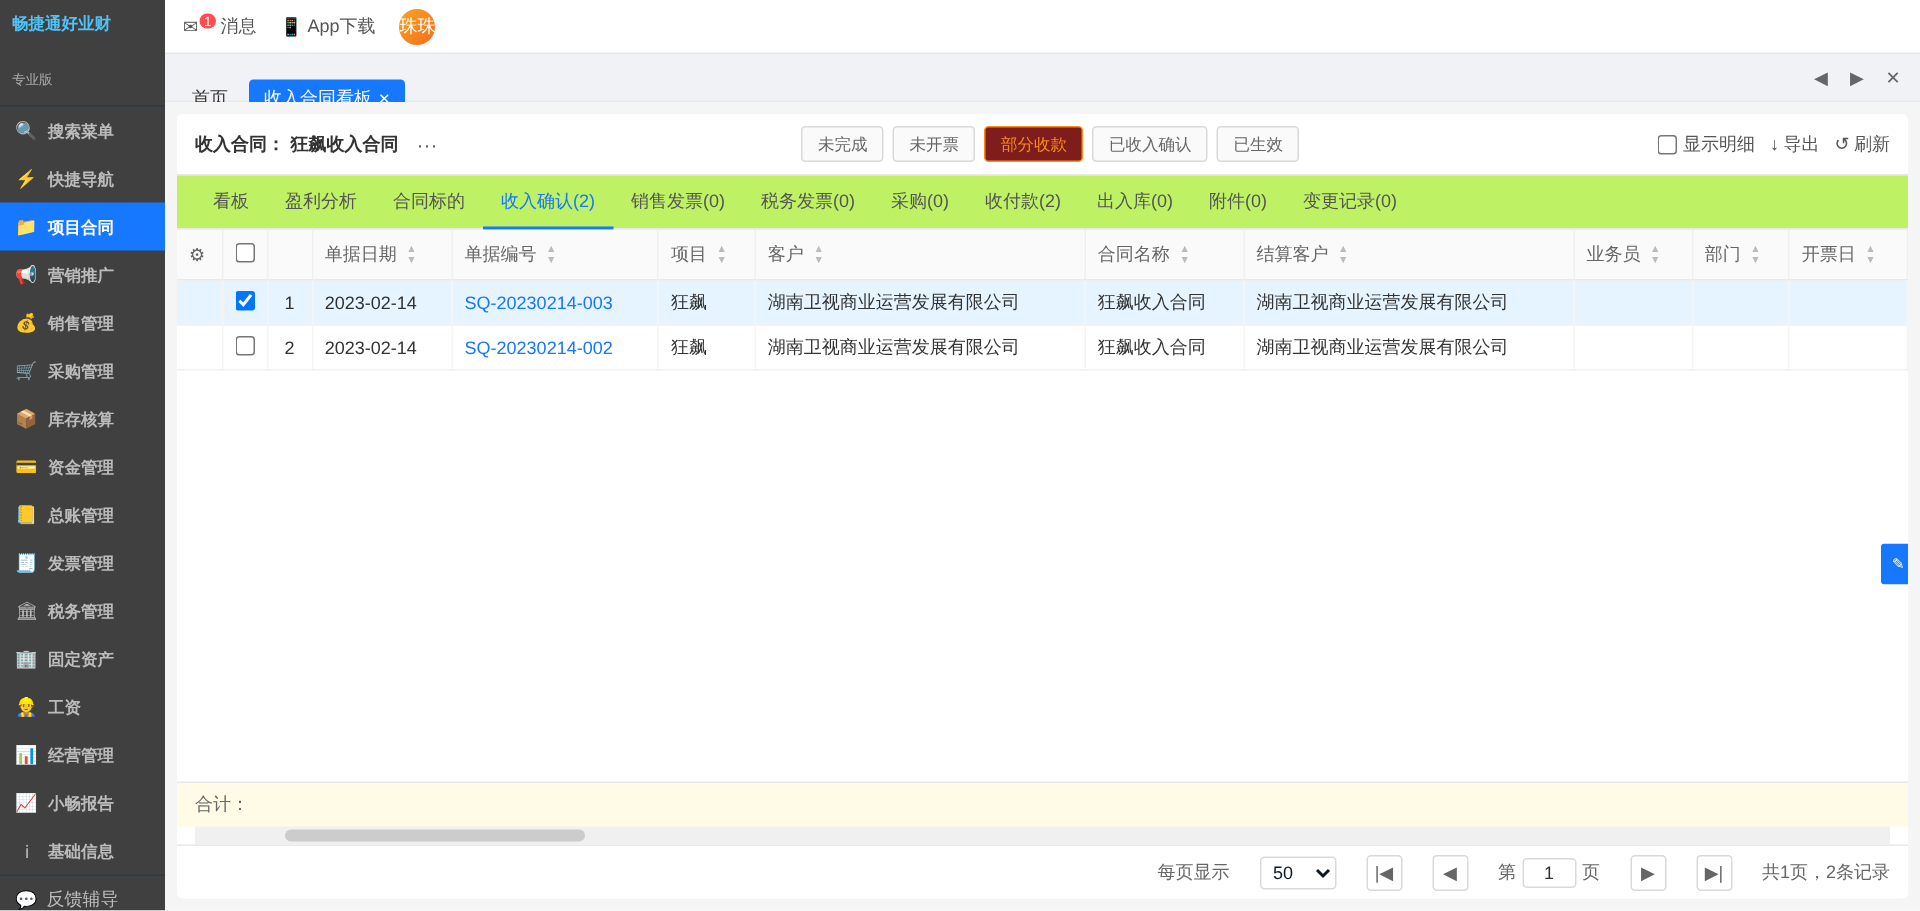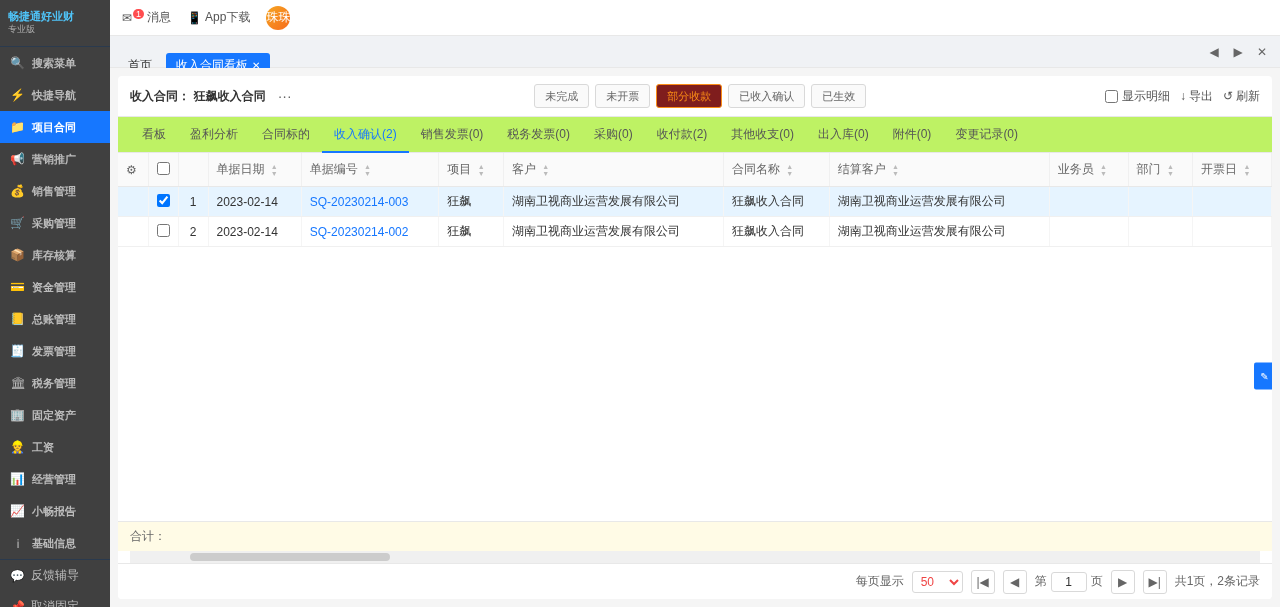--- a/index.html
+++ b/index.html
@@ -2,21 +2,21 @@
 <html><head>
   <meta charset="utf-8">
   <style>
     * { box-sizing: border-box; margin: 0; padding: 0; font-family: "Microsoft YaHei", Arial, sans-serif; font-size: 12px; }
     body { display: flex; height: 607px; overflow: hidden; background: #f0f2f5; }
 
     
     .sidebar { width: 110px; background: #404040; color: #ccc; display: flex; flex-direction: column; height: 100%; flex-shrink: 0; }
     .sidebar-logo { padding: 10px 8px; border-bottom: 1px solid #2a3a4e; display: flex; align-items: center; gap: 4px; }
     .sidebar-logo-text { color: #4fc3f7; font-size: 11px; font-weight: bold; line-height: 1.2; }
-    .sidebar-logo-sub { color: #aaa; font-size: 9px; }
+    .sidebar-logo-sub { color: #aaa; font-size: 9px; margin-top: 24px; }
     .sidebar-nav-item { display: flex; align-items: center; gap: 6px; padding: 8px 10px; cursor: pointer; color: #bbb; }
     .sidebar-nav-item.active { background: #1677ff; color: #fff; }
     .sidebar-nav-item .nav-icon { width: 16px; height: 16px; display: flex; align-items: center; justify-content: center; flex-shrink: 0; }
     .sidebar-nav-label { font-size: 11px; font-weight: bold; }
     .sidebar-bottom { margin-top: auto; border-top: 1px solid #2a3a4e; }
     .sidebar-bottom-item { display: flex; align-items: center; gap: 6px; padding: 7px 10px; cursor: pointer; color: #bbb; }
 
     
     .main { flex: 1; display: flex; flex-direction: column; overflow: hidden; }
 
@@ -70,23 +70,23 @@
     .sort-icon span { font-size: 7px; line-height: 1; color: #bbb; }
     .link-text { color: #1677ff; cursor: pointer; text-decoration: none; }
     .row-num { color: #999; text-align: center; }
     .settings-icon { width: 16px; height: 16px; cursor: pointer; color: #666; }
     .checkbox-cell { text-align: center; }
 
     
     .table-footer { border-top: 1px solid #e8e8e8; padding: 6px 12px; background: #fffbe6; font-size: 12px; color: #666; display: flex; align-items: center; }
 
     
-    .pagination { height: 36px; display: flex; align-items: center; justify-content: flex-end; padding: 0 12px; border-top: 1px solid #e8e8e8; gap: 8px; background: #fff; flex-shrink: 0; }
+    .pagination { height: 36px; display: flex; align-items: center; justify-content: flex-end; padding: 0 12px; border-top: 1px solid #e8e8e8; gap: 20px; background: #fff; flex-shrink: 0; }
     .page-size-label { color: #666; }
-    .page-size-select { border: 1px solid #d9d9d9; border-radius: 3px; padding: 2px 4px; color: #ef4444; background: #fff; cursor: pointer; }
+    .page-size-select { border: 1px solid #d9d9d9; border-radius: 3px; padding: 2px 4px; color: #0f172a; background: #fff; cursor: pointer; }
     .page-btn { width: 24px; height: 24px; display: flex; align-items: center; justify-content: center; border: 1px solid #d9d9d9; border-radius: 3px; cursor: pointer; color: #666; background: #fff; }
     .page-info { color: #666; display: flex; align-items: center; gap: 4px; }
     .page-input { width: 36px; border: 1px solid #d9d9d9; border-radius: 3px; text-align: center; padding: 2px; color: #333; }
     .page-total { color: #666; }
     .scrollbar-area { height: 12px; background: #f0f0f0; position: relative; margin: 0 12px; }
     .scrollbar-thumb { position: absolute; left: 60px; width: 200px; height: 8px; top: 2px; background: #ccc; border-radius: 4px; }
 
     .table-wrapper { position: relative; flex: 1; overflow: hidden; display: flex; flex-direction: column; }
   </style>
 </head>
@@ -277,23 +277,20 @@
             <span>销售发票(0)</span>
           </div>
         <div class="sub-tab">
             <span>税务发票(0)</span>
           </div>
         <div class="sub-tab">
             <span>采购(0)</span>
           </div>
         <div class="sub-tab">
             <span>收付款(2)</span>
-          </div>
-        <div class="sub-tab">
-            <span>其他收支(0)</span>
           </div>
         <div class="sub-tab">
             <span>出入库(0)</span>
           </div>
         <div class="sub-tab">
             <span>附件(0)</span>
           </div>
         <div class="sub-tab">
             <span>变更记录(0)</span>
           </div>

